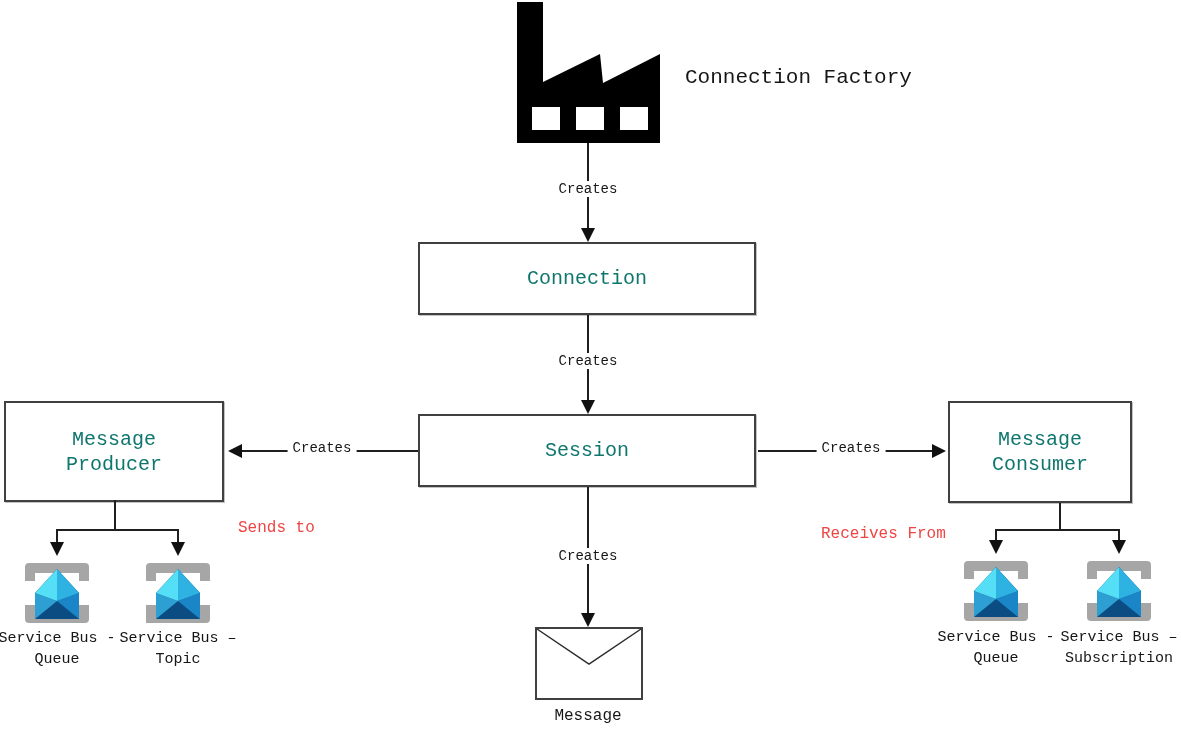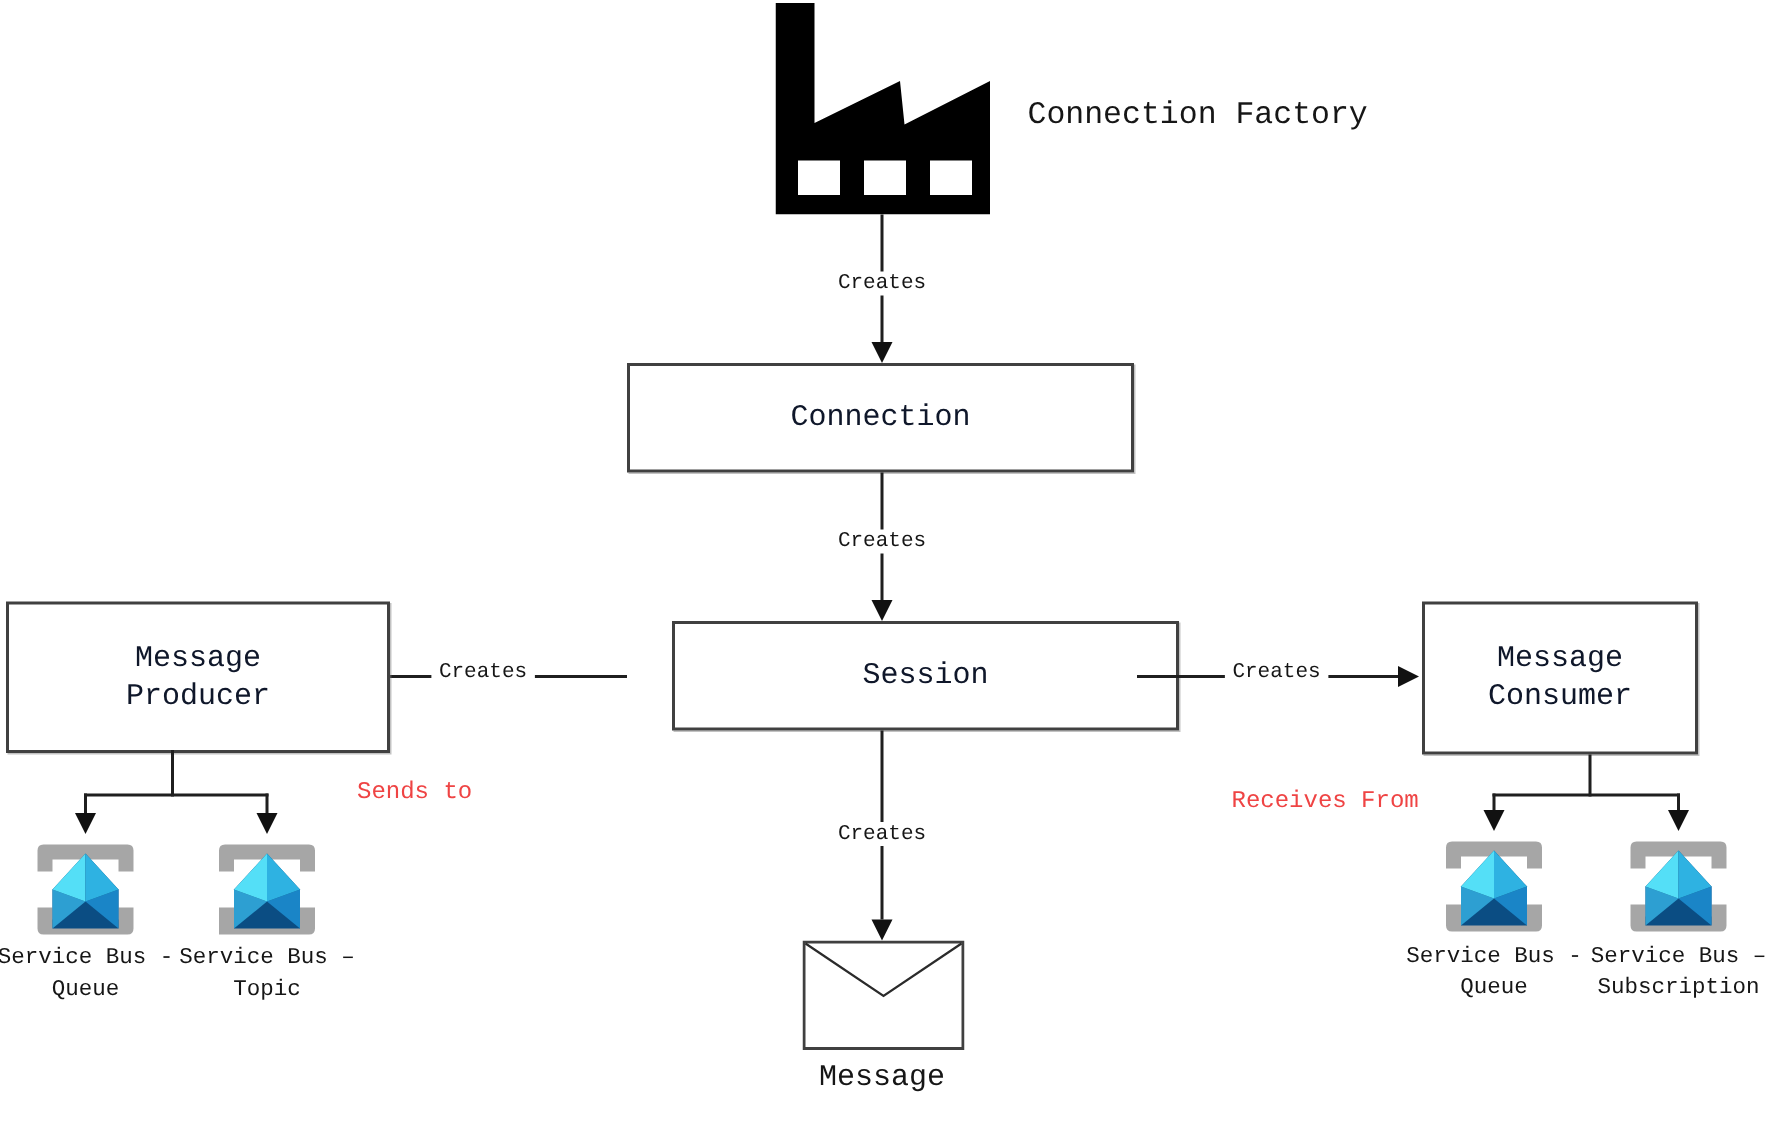--- a/index.html
+++ b/index.html
@@ -7,21 +7,21 @@
   body { font-family:"Liberation Sans", sans-serif; color:#1a1a1a; }
   #canvas {
     position:relative; width:1181px; height:755px; background:#ffffff;
     overflow:hidden;
     font-family:Liberation Mono, monospace;
   }
   .abs { position:absolute; }
   .node-box {
     position:absolute; background:#ffffff; border:2px solid #404040;
     display:flex; align-items:center; justify-content:center;
-    text-align:center; font-size:20px; color:#0f172a;
+    text-align:center; font-size:20px; color:#0f766e;
     box-shadow:1px 1px 0 rgba(120,120,120,0.45);
   }
   .node-label { line-height:1.25; }
   .wrap-narrow { max-width:125px; }
   .vline { position:absolute; width:2px; background:#1f1f1f; }
   .hline { position:absolute; height:2px; background:#1f1f1f; }
   .arrow-down { position:absolute; width:0; height:0;
     border-left:7px solid transparent; border-right:7px solid transparent;
     border-top:14px solid #111; }
   .arrow-left { position:absolute; width:0; height:0;
@@ -37,21 +37,21 @@
   .edge-label.center { transform:translateX(-50%); }
   .free-label {
     position:absolute; font-size:16px; color:#ef4444; white-space:nowrap;
   }
   .sb-label {
     position:absolute; width:132px; text-align:center; font-size:15px;
     line-height:21px; color:#161616;
   }
   .sb-label span { display:block; }
   .factory-title { position:absolute; font-size:21px; color:#161616; white-space:nowrap; }
-  .msg-label { position:absolute; width:140px; text-align:center; font-size:20px; color:#161616; }
+  .msg-label { position:absolute; width:140px; text-align:center; font-size:16px; color:#161616; }
 </style>
 </head>
 <body>
 
 <div id="canvas">
 
   <svg class="abs" style="left:517px; top:2px;" width="145" height="141" viewBox="0 0 145 141">
     <path d="M0,141 L0,0 L26,0 L26,80 L83,52 L86,81 L143,52 L143,141 Z" fill="#000000"></path>
     <rect x="15" y="105" width="28" height="23" fill="#ffffff"></rect>
     <rect x="59" y="105" width="28" height="23" fill="#ffffff"></rect>
@@ -64,33 +64,33 @@
   <div class="edge-label center" style="left:588px; top:181px;">Creates</div>
 
   <div class="node-box" style="left:418px; top:242px; width:338px; height:73px;">
     <div class="node-label">Connection</div>
   </div>
 
   <div class="vline" style="left:587px; top:315px; height:85px;"></div>
   <div class="arrow-down" style="left:581px; top:400px;"></div>
   <div class="edge-label center" style="left:588px; top:353px;">Creates</div>
 
-  <div class="node-box" style="left:418px; top:414px; width:338px; height:73px;margin-left:30px;">
+  <div class="node-box" style="left:418px; top:414px; width:338px; height:73px;">
     <div class="node-label">Session</div>
   </div>
 
   <div class="hline" style="left:242px; top:450px; width:176px;"></div>
   <div class="arrow-left" style="left:228px; top:444px;"></div>
   <div class="edge-label center" style="left:322px; top:440px;">Creates</div>
 
   <div class="hline" style="left:758px; top:450px; width:174px;"></div>
   <div class="arrow-right" style="left:932px; top:444px;"></div>
   <div class="edge-label center" style="left:851px; top:440px;">Creates</div>
 
-  <div class="node-box" style="left:4px; top:401px; width:256px; height:101px;">
+  <div class="node-box" style="left:4px; top:401px; width:220px; height:101px;">
     <div class="node-label wrap-narrow">Message Producer</div>
   </div>
 
   <div class="node-box" style="left:948px; top:401px; width:184px; height:102px;">
     <div class="node-label wrap-narrow">Message Consumer</div>
   </div>
 
   <div class="free-label" style="left:238px; top:519px;">Sends to</div>
   <div class="free-label" style="left:821px; top:525px;">Receives From</div>
 

